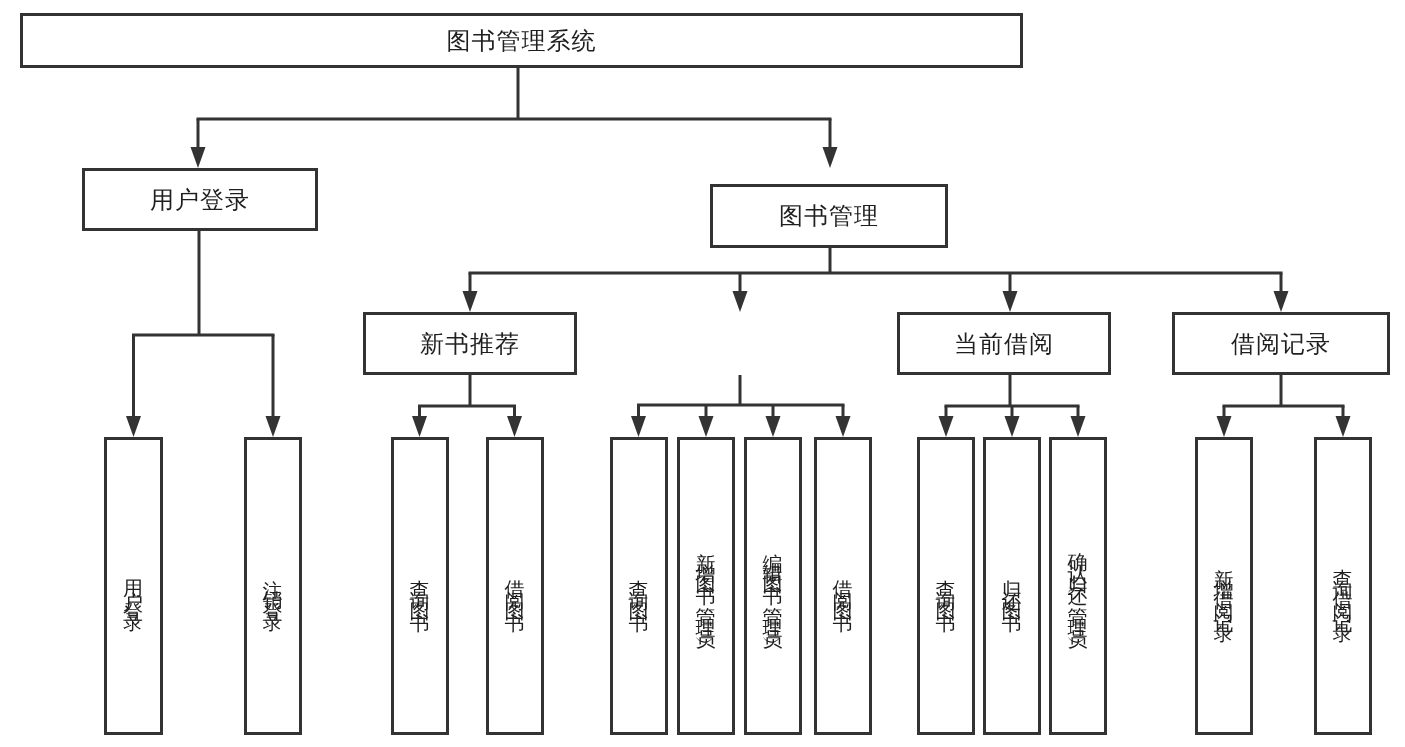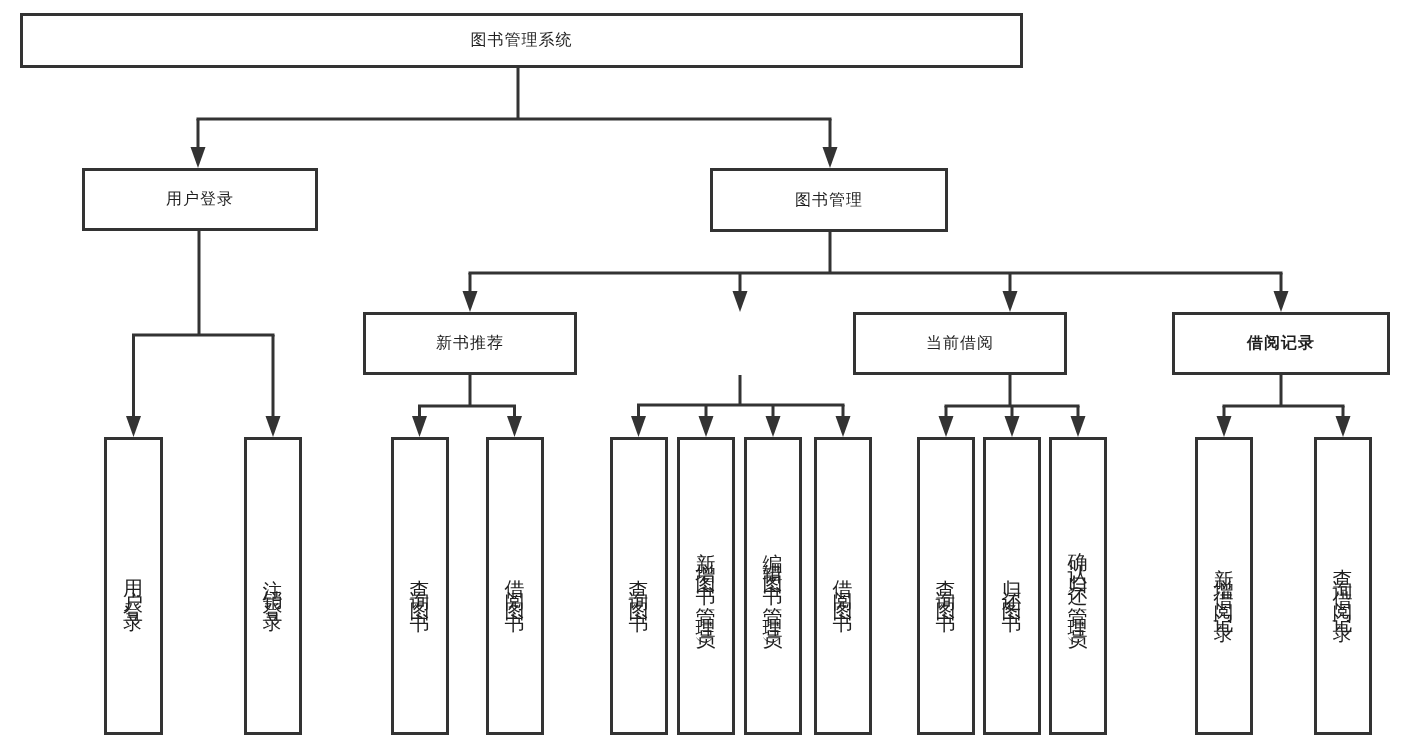--- a/index.html
+++ b/index.html
@@ -5,30 +5,30 @@
   html,body{margin:0;padding:0;background:#fff;}
   #canvas{
     position:relative;width:1405px;height:747px;background:#ffffff;
     font-family:"Liberation Sans","DejaVu Sans",sans-serif;overflow:hidden;
   }
   #connectors{position:absolute;left:0;top:0;width:1405px;height:747px;}
   .box{
     position:absolute;box-sizing:border-box;background:#ffffff;
     border:3px solid #333333;color:#1f1f1f;
     display:flex;align-items:center;justify-content:center;
-    font-size:16px;letter-spacing:1px;white-space:nowrap;
+    font-size:24px;letter-spacing:1px;white-space:nowrap;
   }
   .root{left:20px;top:13px;width:1003px;height:55px;}
   .l2a{left:82px;top:168px;width:236px;height:63px;}
-  .l2b{left:710px;top:168px;width:238px;height:64px;}
+  .l2b{left:710px;top:184px;width:238px;height:64px;}
   .l3{top:312px;width:214px;height:63px;}
   .l3a{left:363px;}
   .l3b{left:633px;}
-  .l3c{left:853px;}
-  .l3d{left:1172px;width:218px;font-weight:bold;}
+  .l3c{left:897px;}
+  .l3d{left:1172px;width:218px;}
   .leaf{
     top:437px;width:58px;height:298px;
     writing-mode:vertical-rl;text-orientation:mixed;
     font-size:20px;letter-spacing:11px;line-height:1;
   }
   .u1{left:104px;width:59px;} .u2{left:244px;}
   .n1{left:391px;} .n2{left:486px;}
   .b1{left:610px;} .b2{left:677px;} .b3{left:744px;} .b4{left:814px;}
   .c1{left:917px;} .c2{left:983px;} .c3{left:1049px;}
   .r1{left:1195px;} .r2{left:1314px;}

